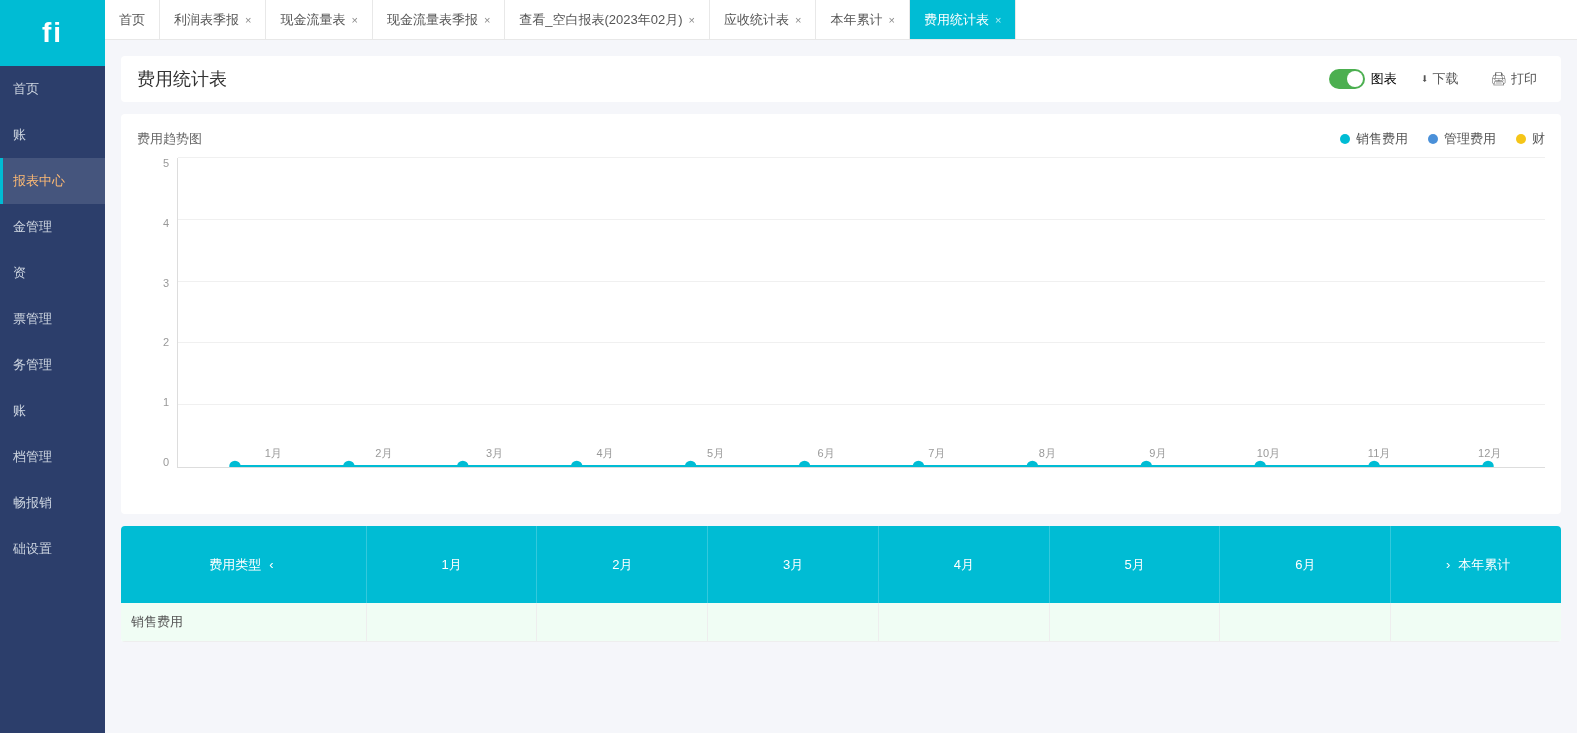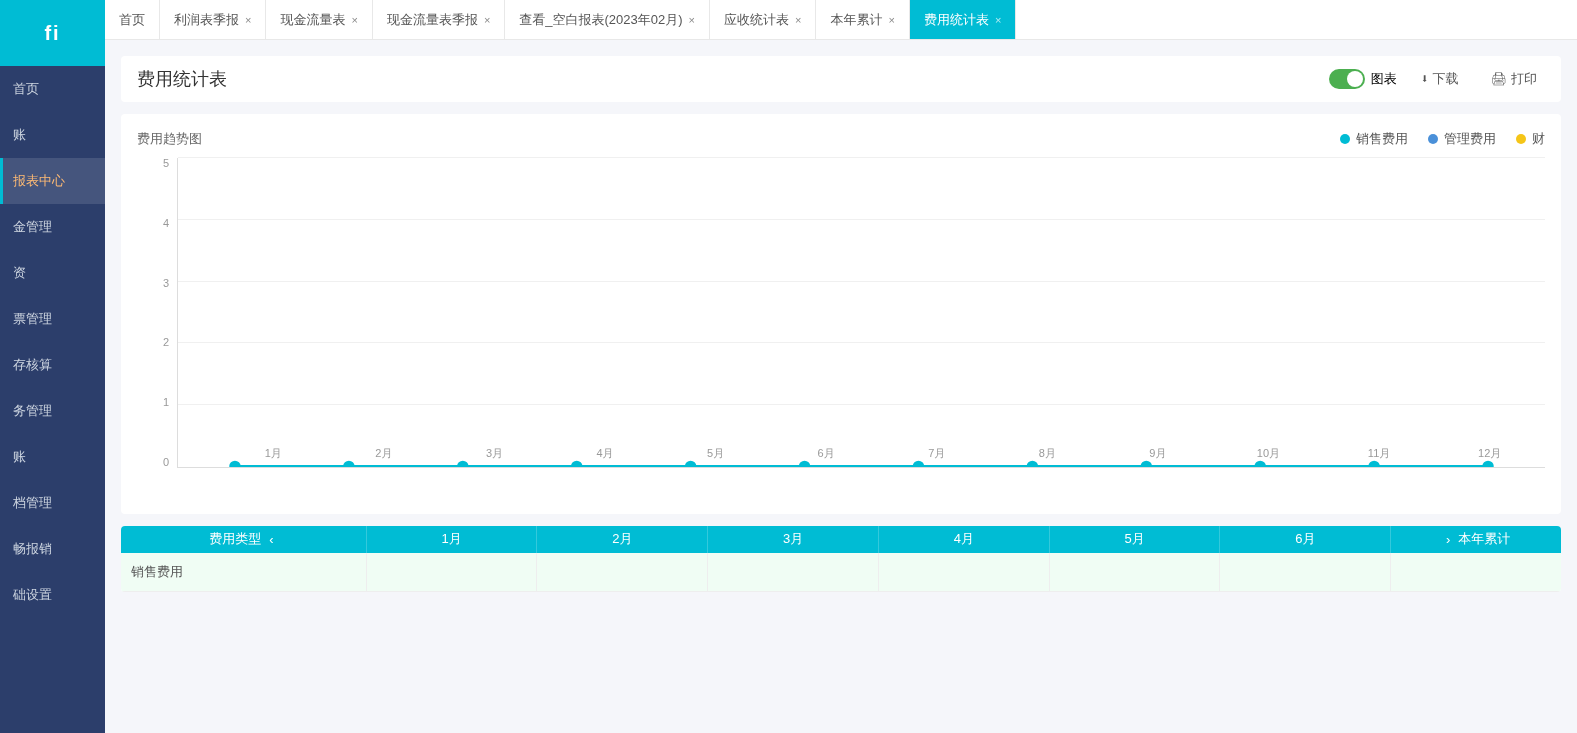--- a/index.html
+++ b/index.html
@@ -14,21 +14,21 @@
       flex-direction: column;
       flex-shrink: 0;
       height: 100%;
     }
     .sidebar-logo {
       background: #00bcd4;
       height: 66px;
       display: flex;
       align-items: center;
       justify-content: center;
-      font-size: 20px;
+      font-size: 28px;
       font-weight: bold;
       color: white;
       letter-spacing: 2px;
     }
     .sidebar-item {
       padding: 14px 10px;
       cursor: pointer;
       font-size: 13px;
       border-left: 3px solid transparent;
       transition: background 0.2s;
@@ -263,25 +263,26 @@
       border-radius: 4px;
       overflow: hidden;
     }
     .table-header-row {
       display: flex;
       background: #00bcd4;
       color: white;
       font-size: 13px;
     }
     .th-cell {
-      padding: 4px 10px;
+      padding: 29px 10px;
       flex: 1;
       text-align: center;
       border-right: 1px solid rgba(255,255,255,0.2);
       display: flex;
+      align-items: center;
       justify-content: center;
       gap: 4px;
     }
     .th-cell:first-child { flex: 1.5; }
     .th-cell:last-child { border-right: none; }
     .nav-btn {
       cursor: pointer;
       padding: 2px 4px;
       border-radius: 3px;
     }
@@ -309,21 +310,20 @@
     <span>fi</span>
   </div>
   <div class="sidebar-scroll">
 
   <div class="sidebar-item">首页</div>
       <div class="sidebar-item">账</div>
       <div class="sidebar-item active">报表中心</div>
       <div class="sidebar-item">金管理</div>
       <div class="sidebar-item">资</div>
       <div class="sidebar-item">票管理</div>
-      <div class="sidebar-item">存核算</div>
       <div class="sidebar-item">务管理</div>
       <div class="sidebar-item">账</div>
       <div class="sidebar-item">档管理</div>
       <div class="sidebar-item">畅报销</div>
       <div class="sidebar-item">础设置</div>
     </div>
 </div>
 
 <div class="main">
 

